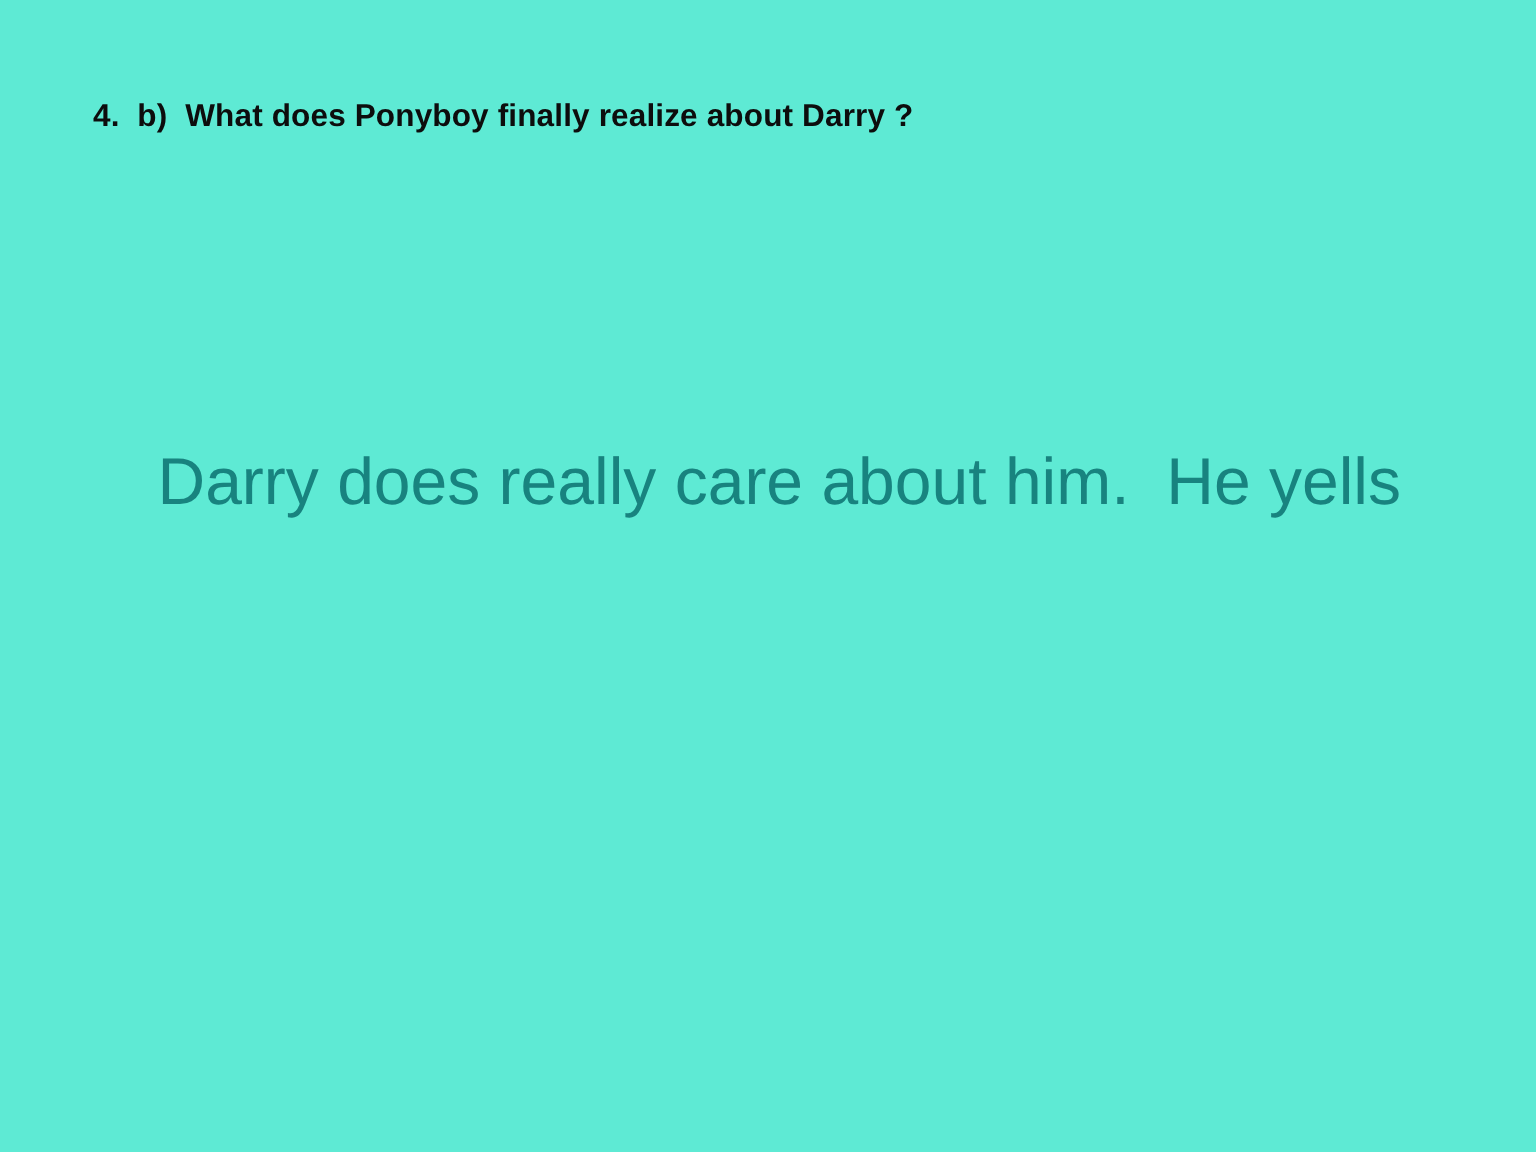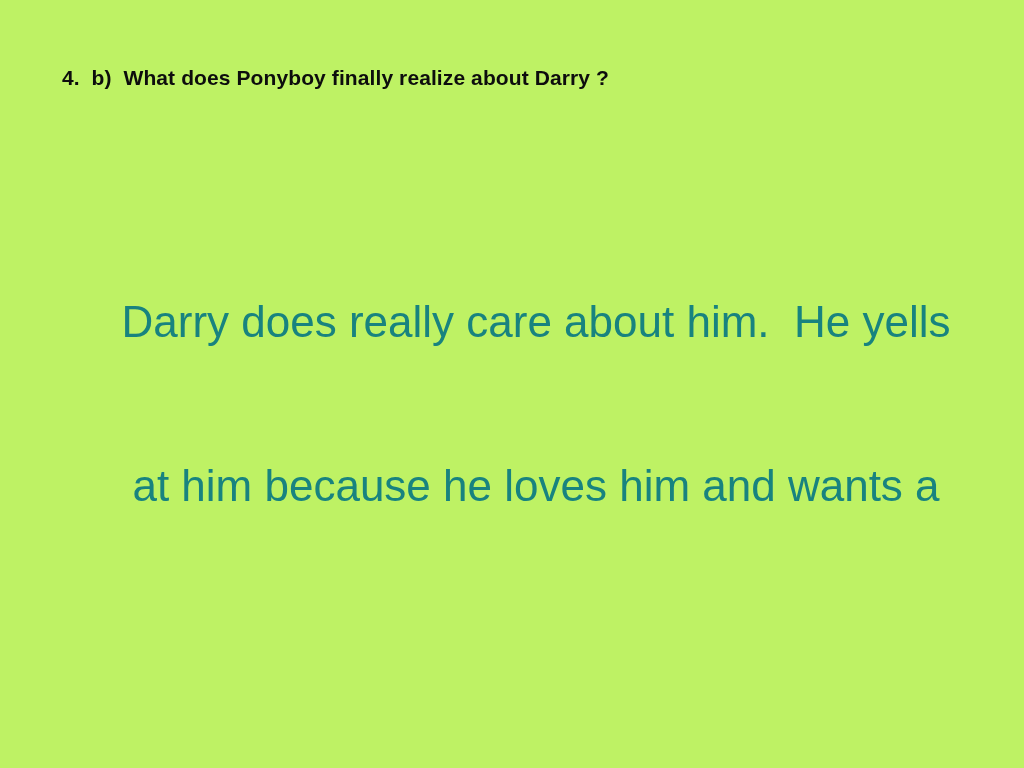--- a/index.html
+++ b/index.html
@@ -9,21 +9,21 @@
   body {
     width: 1024px;
     height: 768px;
     overflow: hidden;
     font-family: "Liberation Sans", sans-serif;
   }
   .slide {
     position: relative;
     width: 1024px;
     height: 768px;
-    background: #bef264;
+    background: #5eead4;
     box-sizing: border-box;
   }
   .slide-title {
     position: absolute;
     left: 62px;
     top: 64px;
     width: 900px;
     margin: 0;
     font-size: 21px;
     font-weight: bold;
@@ -41,29 +41,27 @@
     font-size: 44px;
     font-weight: normal;
     line-height: 54.5px;
     color: #18837f;
     text-align: left;
     white-space: pre-wrap;
   }
   .body-line {
     display: block;
     white-space: pre;
-    text-align: center;
   }
 </style>
 </head>
 <body>
 
 <div class="slide">
 
   <h1 class="slide-title">4.  b)  What does Ponyboy finally realize about Darry ?</h1>
 
   <div class="slide-body">
     <span class="body-line">Darry does really care about him.  He yells</span>
-    <span class="body-line">at him because he loves him and wants a</span>
     
   </div>
 
 </div>
 
 </body></html>

